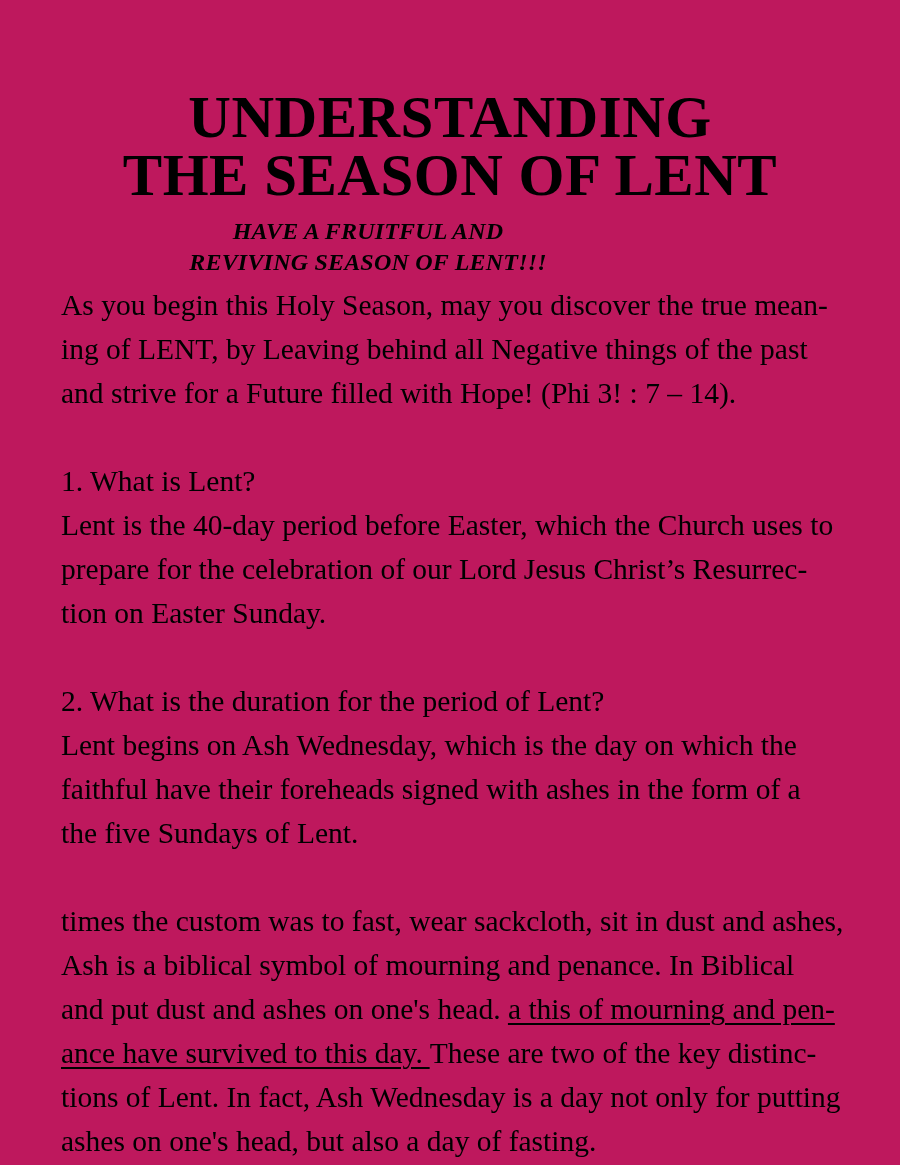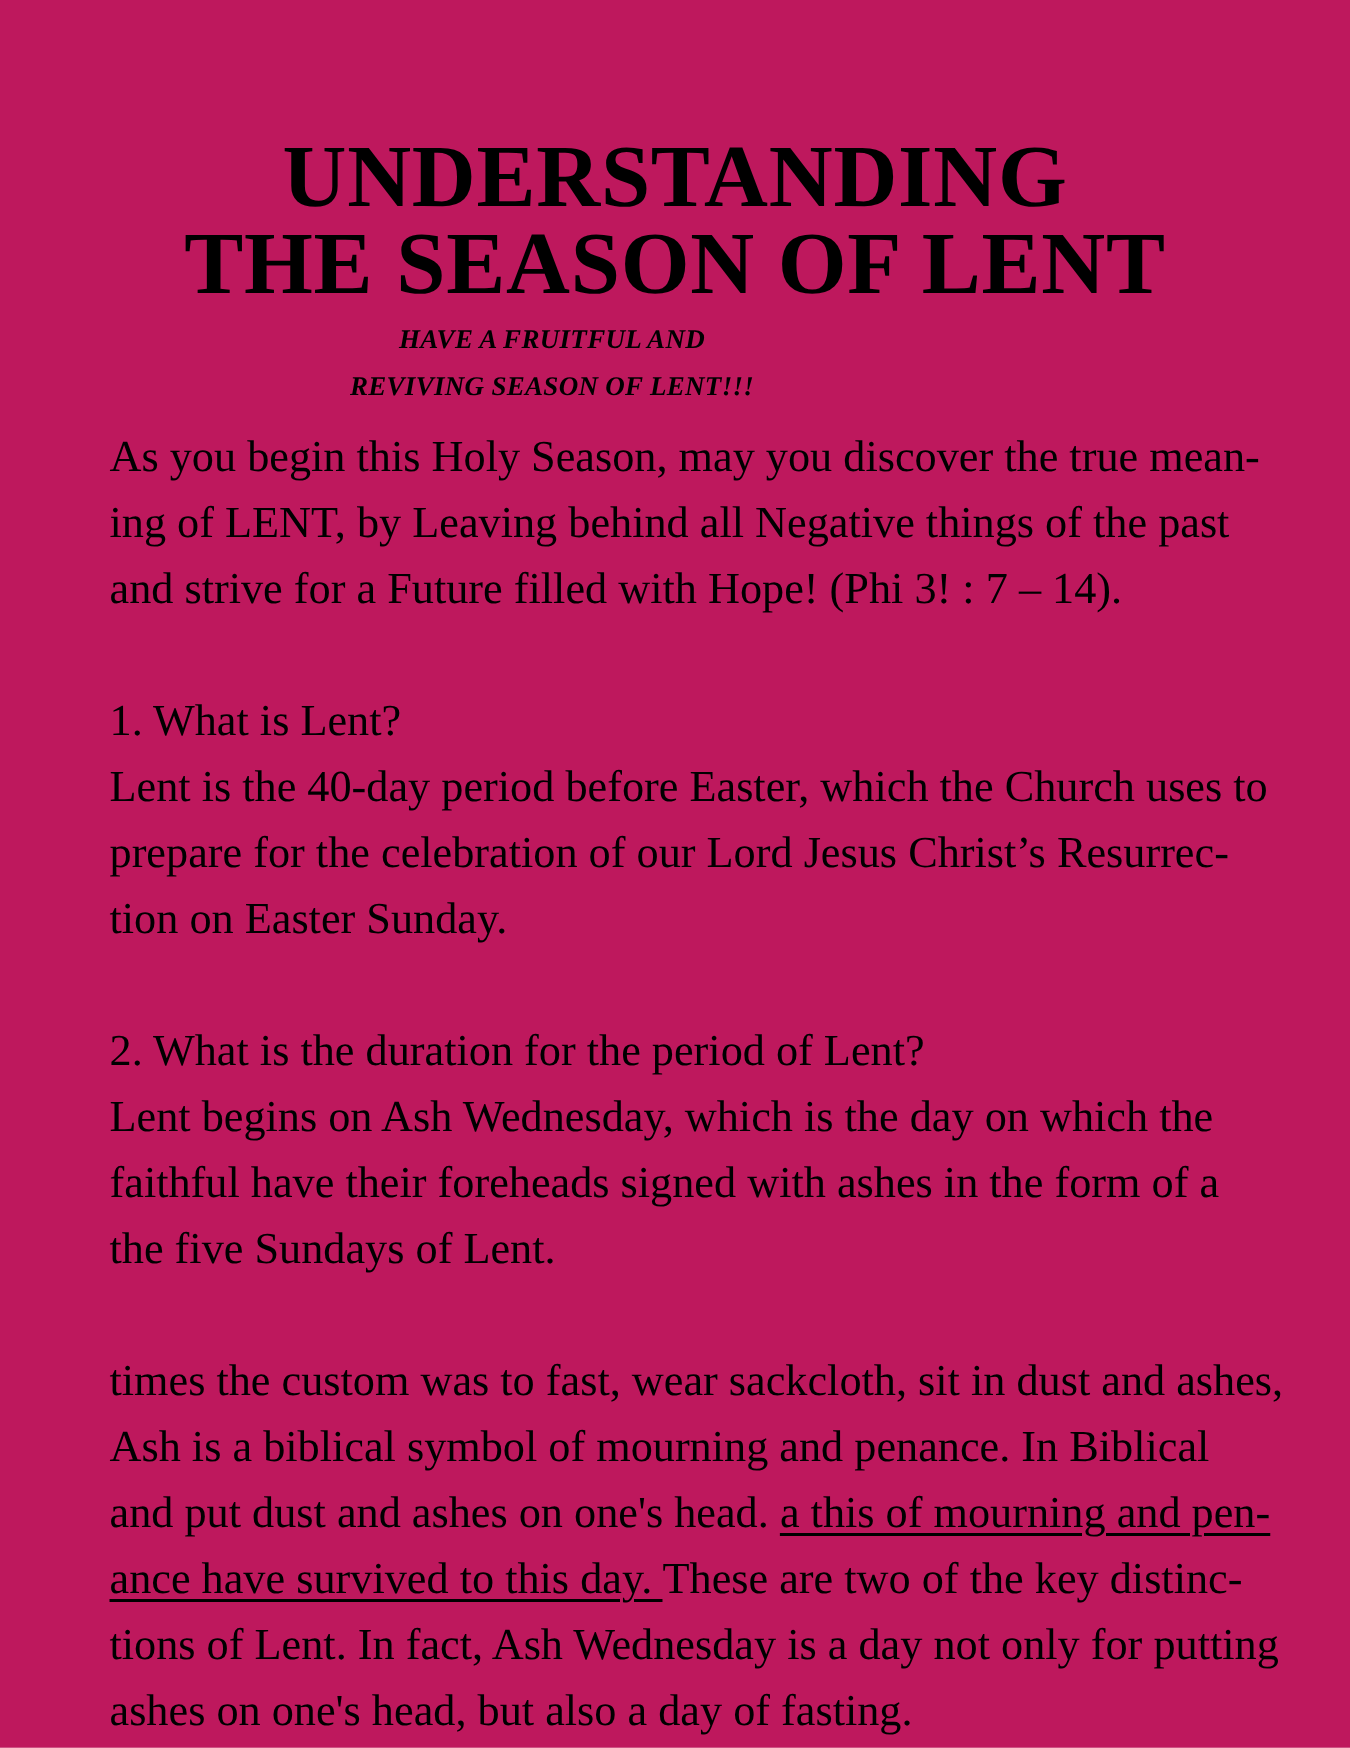--- a/index.html
+++ b/index.html
@@ -37,37 +37,37 @@
 
   
   .doc-subtitle {
     position: absolute;
     left: 0;
     top: 196px;
     width: 736px;
     text-align: center;
     font-weight: bold;
     font-style: italic;
-    font-size: 18px;
+    font-size: 24px;
     line-height: 31px;
     letter-spacing: 0.2px;
   }
   .doc-subtitle .sline { display: block; white-space: nowrap; }
 
   
   .body-block {
     position: absolute;
     left: 61px;
     top: 283px;
     width: 782px;
     font-size: 29.5px;
     line-height: 44px;
   }
   .para {
-    margin: 0 0 44px 12px;
+    margin: 0 0 44px 0;
   }
   .para:last-child { margin-bottom: 0; }
   .ln {
     display: block;
     white-space: pre;
   }
   .u {
     text-decoration: underline;
     text-decoration-thickness: 2px;
     text-underline-offset: 4px;

